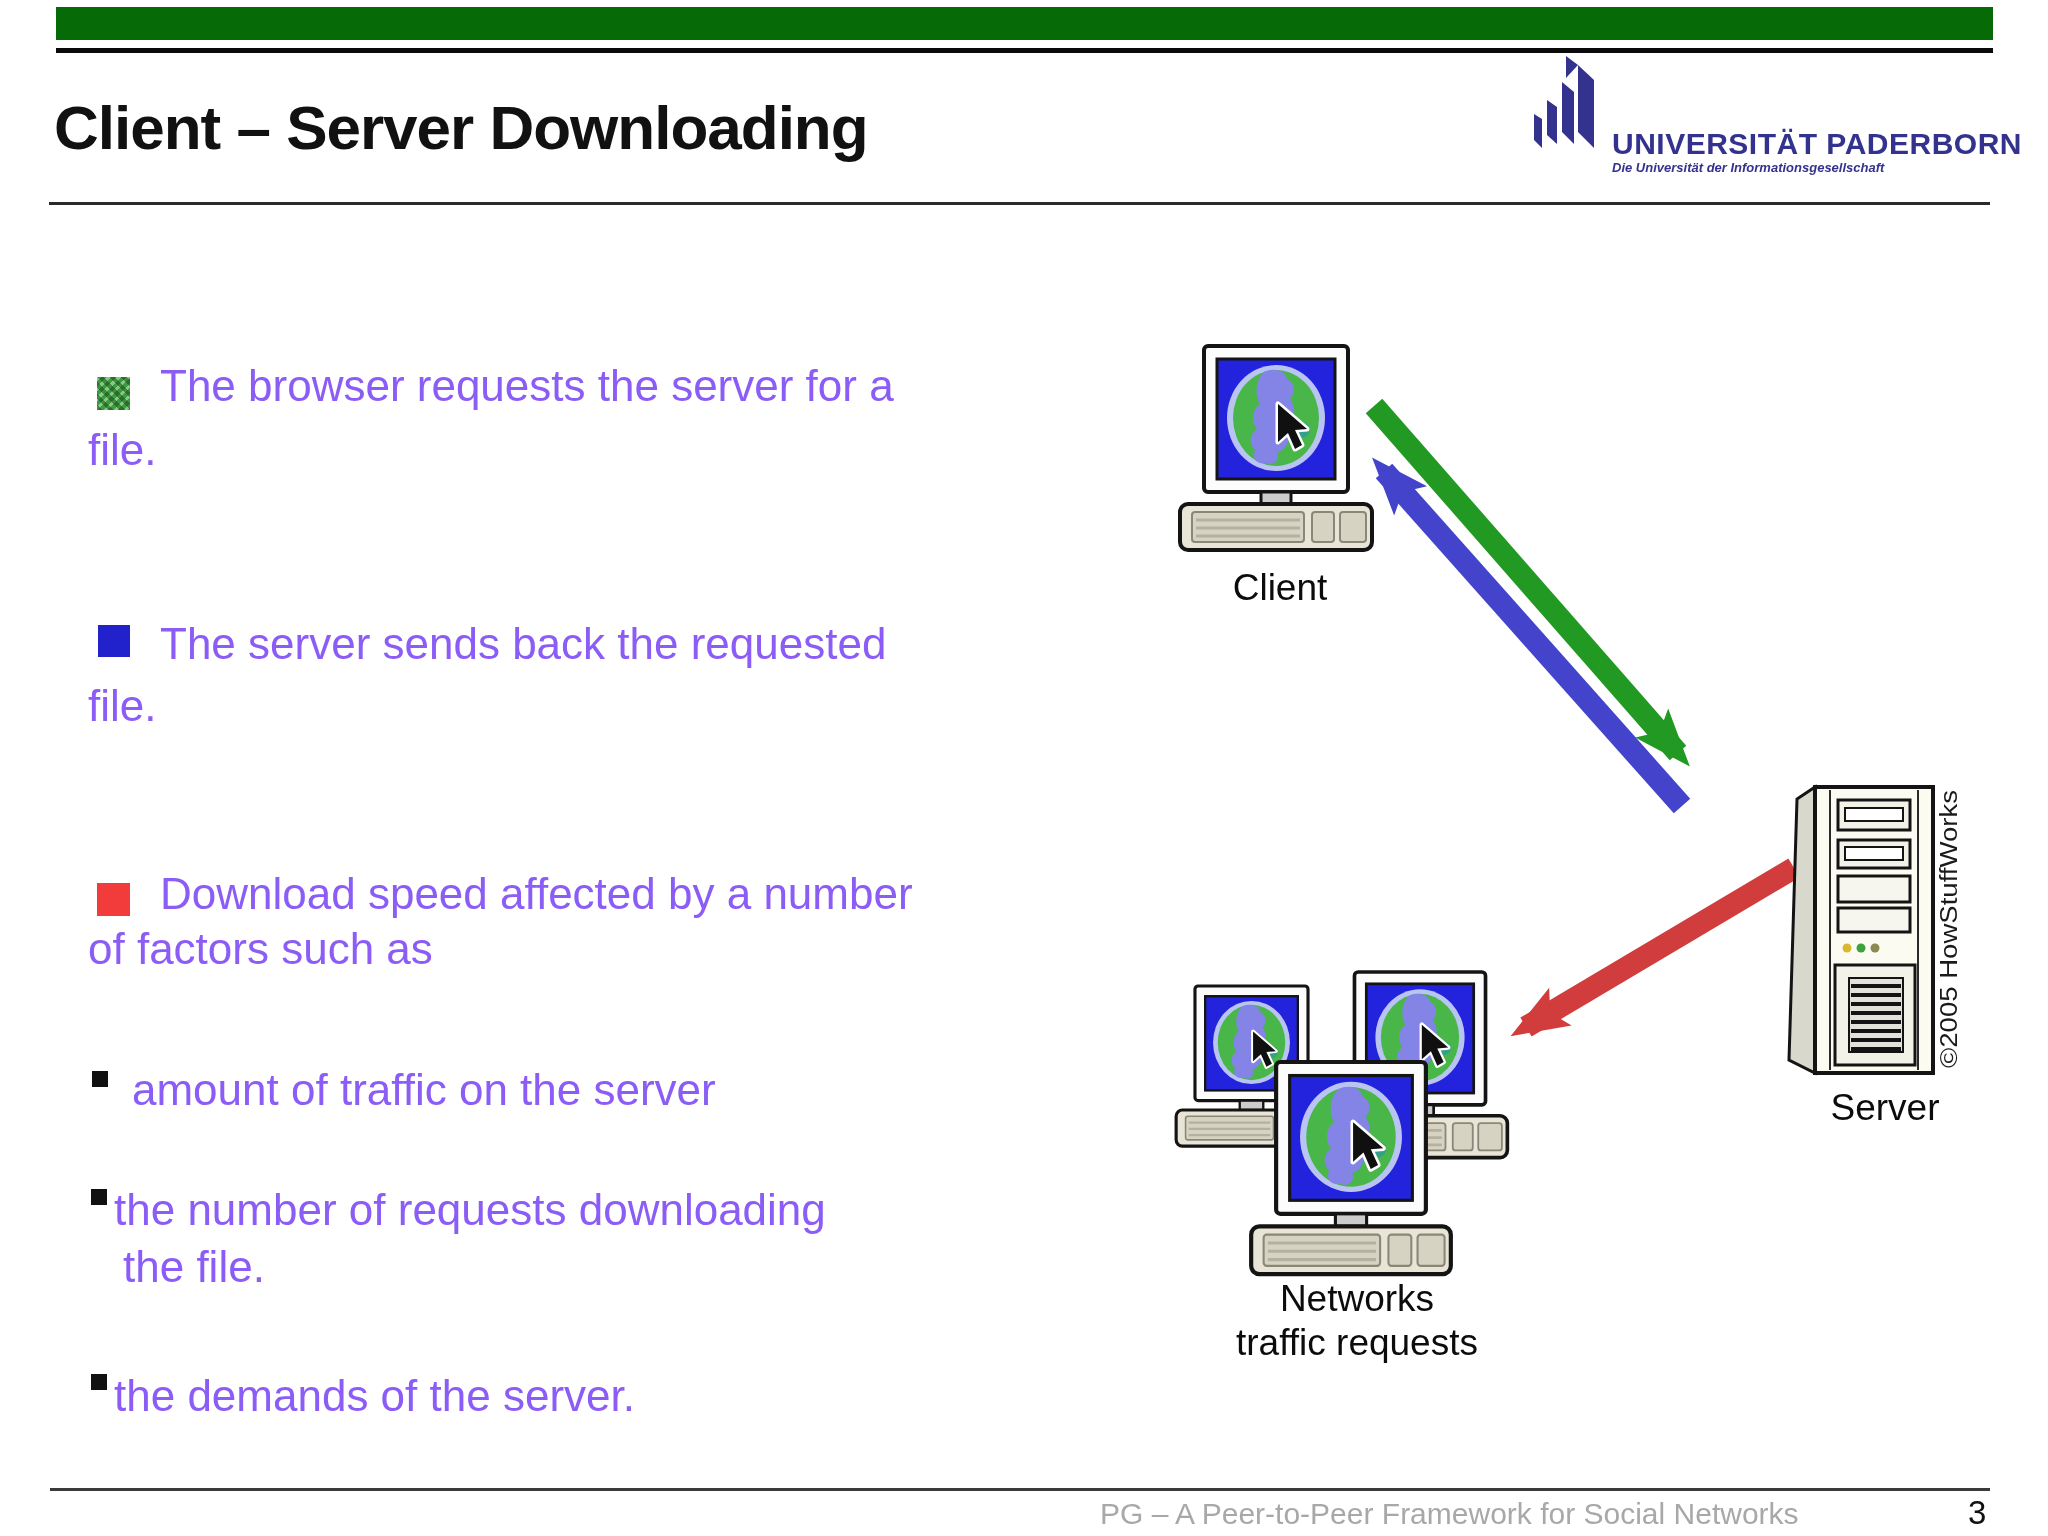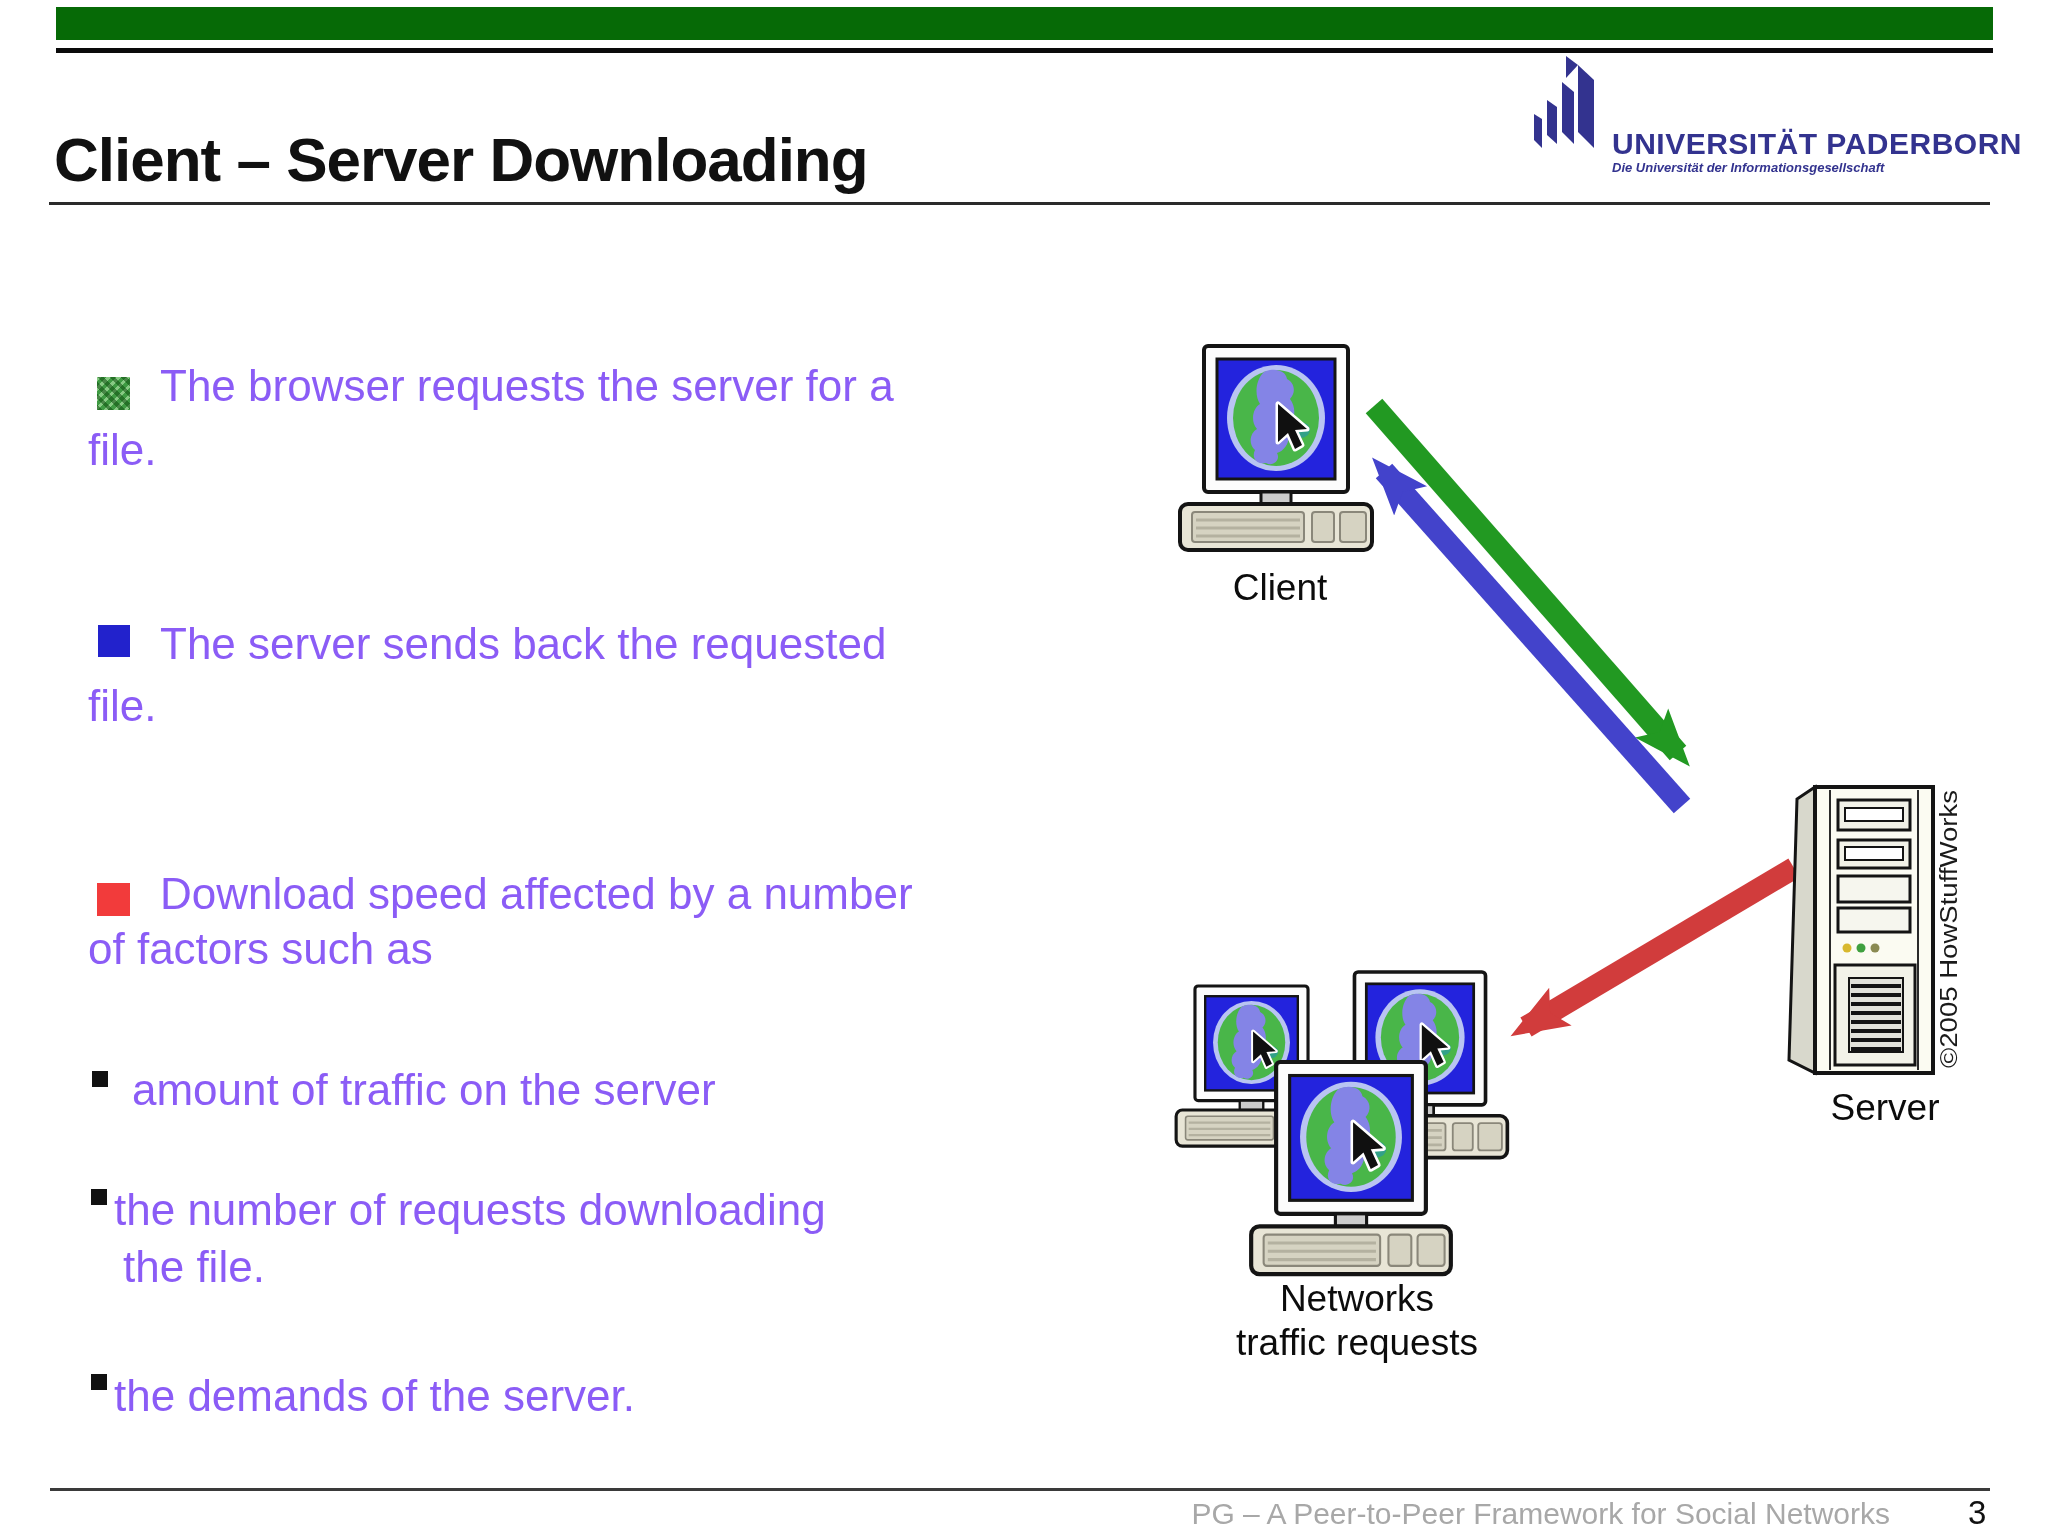--- a/index.html
+++ b/index.html
@@ -4,39 +4,39 @@
 <style>
   html,body{margin:0;padding:0;}
   body{
     width:2048px;height:1536px;position:relative;background:#ffffff;
     font-family:"Liberation Sans",sans-serif;overflow:hidden;
   }
   .abs{position:absolute;}
   
   .top-bar{left:56px;top:7px;width:1937px;height:33px;background:#066a06;}
   .top-line{left:56px;top:48px;width:1937px;height:5px;background:#0a0a0a;}
-  .slide-title{left:54px;top:92px;font-size:62px;font-weight:bold;color:#111;letter-spacing:-1px;white-space:nowrap;margin-top:32px;}
+  .slide-title{left:54px;top:92px;font-size:62px;font-weight:bold;color:#111;letter-spacing:-1px;white-space:nowrap;}
   .header-rule{left:49px;top:202px;width:1941px;height:3px;background:#2a2a2a;}
   
   .logo-name{left:1612px;top:127px;font-size:30px;font-weight:bold;color:#33338f;white-space:nowrap;letter-spacing:.5px;}
   .logo-tagline{left:1612px;top:160px;font-size:13px;font-weight:bold;font-style:italic;color:#33338f;white-space:nowrap;}
   
   .bline{position:absolute;font-size:44px;color:#8b5cf6;white-space:nowrap;line-height:1.15;}
   .sq{position:absolute;}
   .sq-green{left:97px;top:377px;width:33px;height:33px;background-color:#3f9b43;
     background-image:repeating-linear-gradient(45deg, rgba(10,70,10,.5) 0 4px, rgba(0,0,0,0) 4px 8px),
     repeating-linear-gradient(135deg, rgba(195,240,185,.55) 0 3px, rgba(0,0,0,0) 3px 7px);}
   .sq-blue{left:98px;top:625px;width:32px;height:32px;background:#2222cc;}
   .sq-red{left:97px;top:883px;width:33px;height:33px;background:#f23b3b;}
   .sq-sub{width:16px;height:16px;background:#111;}
   
   .diag-label{position:absolute;font-weight:normal;color:#0c0c0c;font-size:37px;text-align:center;line-height:1.18;}
   
   .footer-rule{left:50px;top:1488px;width:1940px;height:3px;background:#3a3a3a;}
-  .footer-text{left:1100px;top:1497px;width:790px;text-align:right;font-size:30px;color:#a8a8a8;white-space:nowrap;}
+  .footer-text{left:1100px;top:1497px;width:790px;font-size:30px;color:#a8a8a8;white-space:nowrap;}
   .footer-page{left:1968px;top:1494px;font-size:33px;color:#111;}
 </style>
 </head>
 <body>
 
 <div class="abs top-bar"></div>
 <div class="abs top-line"></div>
 <div class="abs slide-title">Client – Server Downloading</div>
 <div class="abs header-rule"></div>
 

